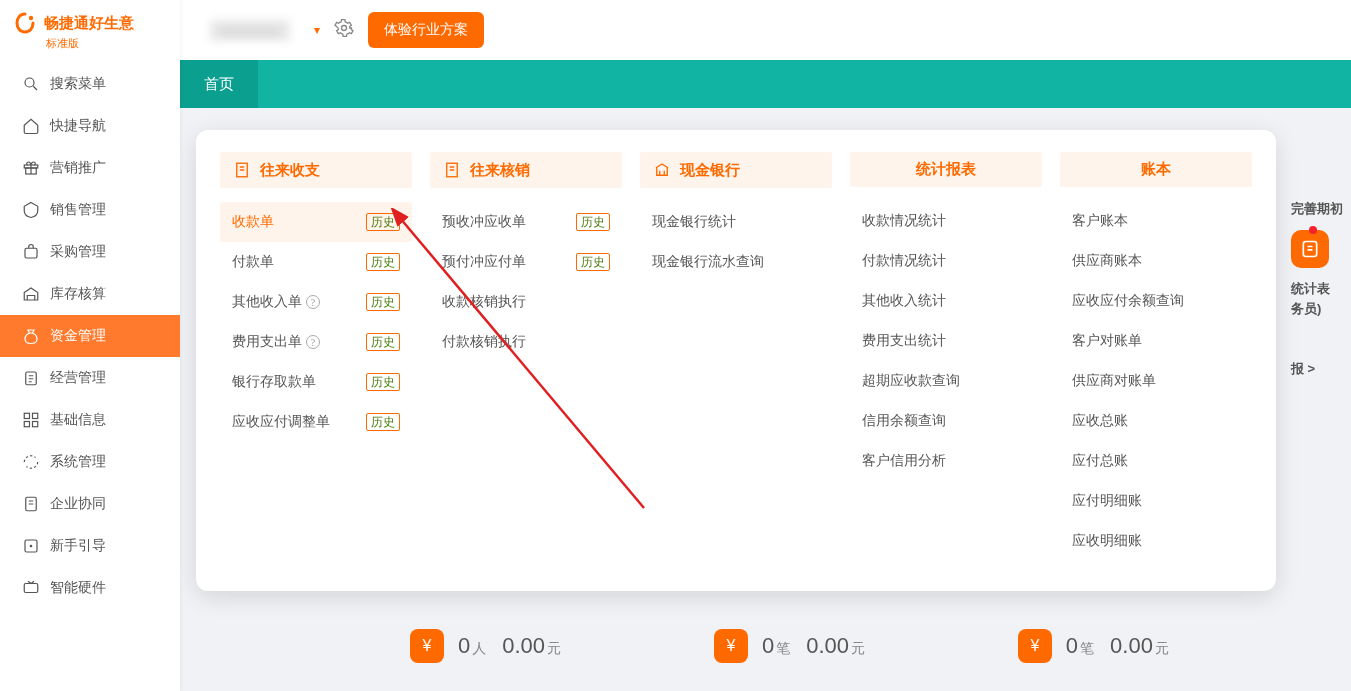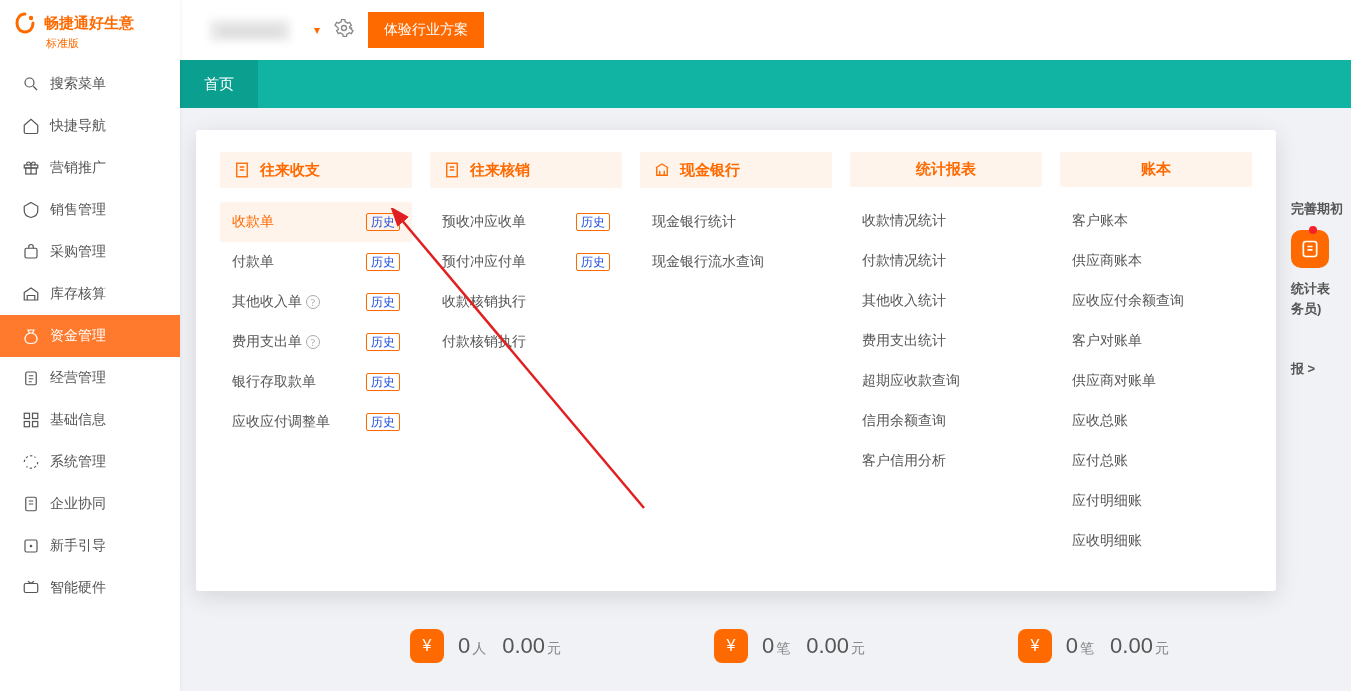--- a/index.html
+++ b/index.html
@@ -17,44 +17,44 @@
     .nav-item.active { background: #ff7a2d; color: #fff; }
     .nav-icon { width: 18px; height: 18px; display: flex; align-items: center; justify-content: center; }
     .nav-icon svg { stroke: currentColor; fill: none; stroke-width: 1.6; }
     
     .main { flex: 1; display: flex; flex-direction: column; position: relative; }
     .header { height: 60px; display: flex; align-items: center; padding: 0 20px; gap: 14px; background: #fff; }
     .org { display: flex; align-items: center; gap: 8px; padding: 6px 10px; }
     .org-name { color:#c4c4c4; font-size: 15px; filter: blur(4px); background:#e8e8e8; border-radius:2px; padding:2px 10px;}
     .chev { color: #ff6a00; font-size: 12px; }
     .gear { color: #888; }
-    .cta { background: #ff6a00; color: #fff; border: none; padding: 9px 16px; border-radius: 0; font-size: 14px; cursor: pointer; }
+    .cta { background: #ff6a00; color: #fff; border: none; padding: 9px 16px; border-radius: 6px; font-size: 14px; cursor: pointer; }
     .tab-strip { background: #11b3a2; height: 48px; display: flex; align-items: stretch; }
     .tab { background: #0b9f8f; color: #fff; padding: 12px 24px; display: flex; align-items: center; font-size: 15px; cursor: pointer; }
     
     .bg-stats { position: absolute; bottom: 28px; left: 230px; right: 20px; display:flex; }
     .stat-card { display:flex; align-items:center; gap:14px; width:33%; }
     .stat-icon { width:34px; height:34px; border-radius:8px; background:#ff6a00; color:#fff; display:flex; align-items:center; justify-content:center; font-size:16px; }
     .stat-val { display:flex; align-items:baseline; gap:16px; }
     .stat-num { font-size:22px; color:#555; }
     .stat-unit { font-size:14px; color:#888; margin-left:2px; }
     
     .right-snip { position:absolute; right:0; top:200px; width:60px; display:flex; flex-direction:column; gap:12px; color:#555; font-size:13px; align-items:flex-start;font-weight:bold; }
     .right-badge { width:38px; height:38px; border-radius:10px; background:#ff6a00; color:#fff; display:flex; align-items:center; justify-content:center; font-size:18px; }
     .right-red-dot { position:absolute; top:-4px; right:12px; width:8px; height:8px; border-radius:50%; background:#f5222d;}
     
-    .megamenu { position: absolute; top: 130px; left: 196px; width: 1080px; background: #fff; border-radius: 3px; box-shadow: 0 6px 24px rgba(0,0,0,.12); padding: 22px 24px 30px; display: flex; gap: 18px; z-index: 2; }
+    .megamenu { position: absolute; top: 130px; left: 196px; width: 1080px; background: #fff; border-radius: 12px; box-shadow: 0 6px 24px rgba(0,0,0,.12); padding: 22px 24px 30px; display: flex; gap: 18px; z-index: 2; }
     .mm-col { flex: 1; }
     .mm-title { background: #fff4eb; color: #ff6a00; font-weight: 600; padding: 8px 12px; display: flex; align-items: center; gap: 8px; font-size: 15px; border-radius: 2px; margin-bottom: 14px; }
     .mm-title.center { justify-content: center; }
     .mm-title-icon { width: 20px; height: 20px; display:flex; align-items:center; justify-content:center;}
     .mm-item { display: flex; align-items: center; justify-content: space-between; padding: 11px 12px; font-size: 14px; color: #555; cursor: pointer; border-radius: 2px; }
     .mm-item.active { background: #fff4eb; color: #ff6a00; }
     .mm-item-text { display:flex; align-items:center; gap:4px;font-family:Liberation Serif, serif; }
-    .hist { font-size: 12px; color: #1d4ed8; border: 1px solid #ff6a00; padding: 0 4px; border-radius: 2px; line-height: 16px; }
+    .hist { font-size: 12px; color: #4d7c0f; border: 1px solid #ff6a00; padding: 0 4px; border-radius: 2px; line-height: 16px; }
     .q { display:inline-flex; width:14px; height:14px; border:1px solid #aaa; border-radius:50%; align-items:center; justify-content:center; font-size:10px; color:#999; }
     
     .arrow { position: absolute; left: 384px; top: 208px; z-index: 4; pointer-events: none; }
   </style>
 </head>
 <body>
 
 <div class="app">
   <aside class="sidebar">
     <div class="brand">

